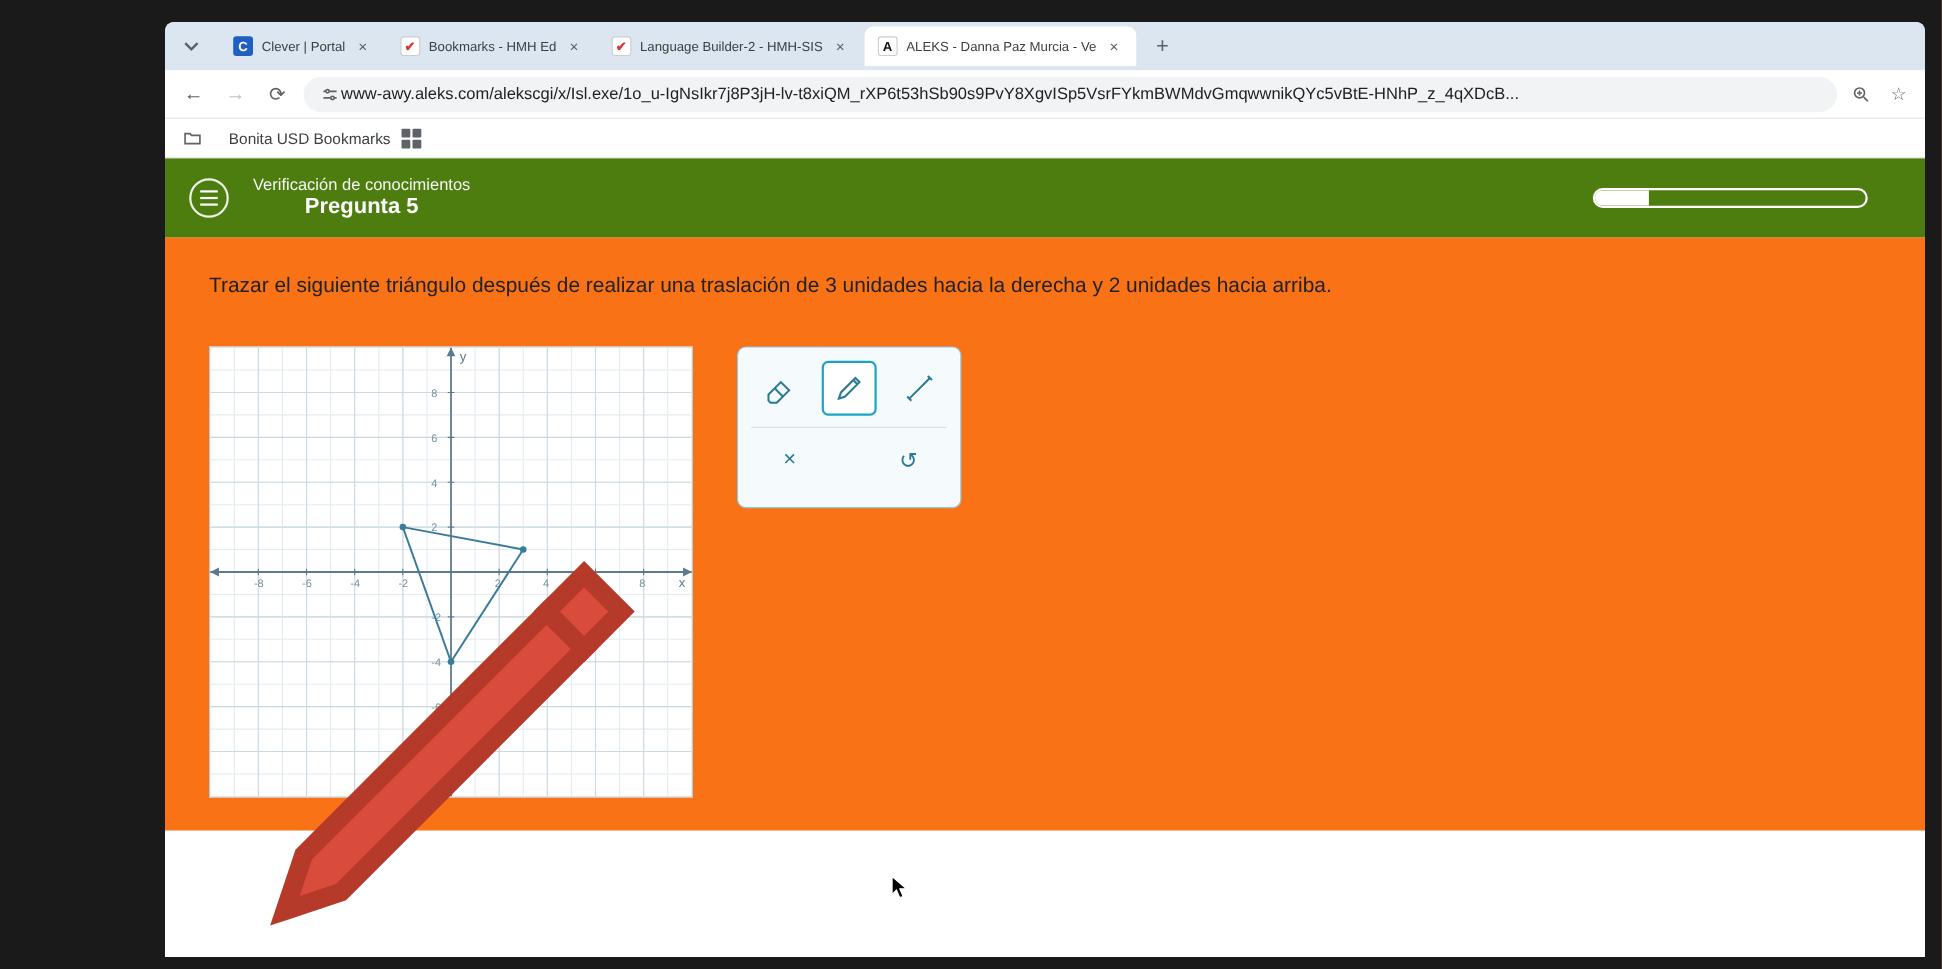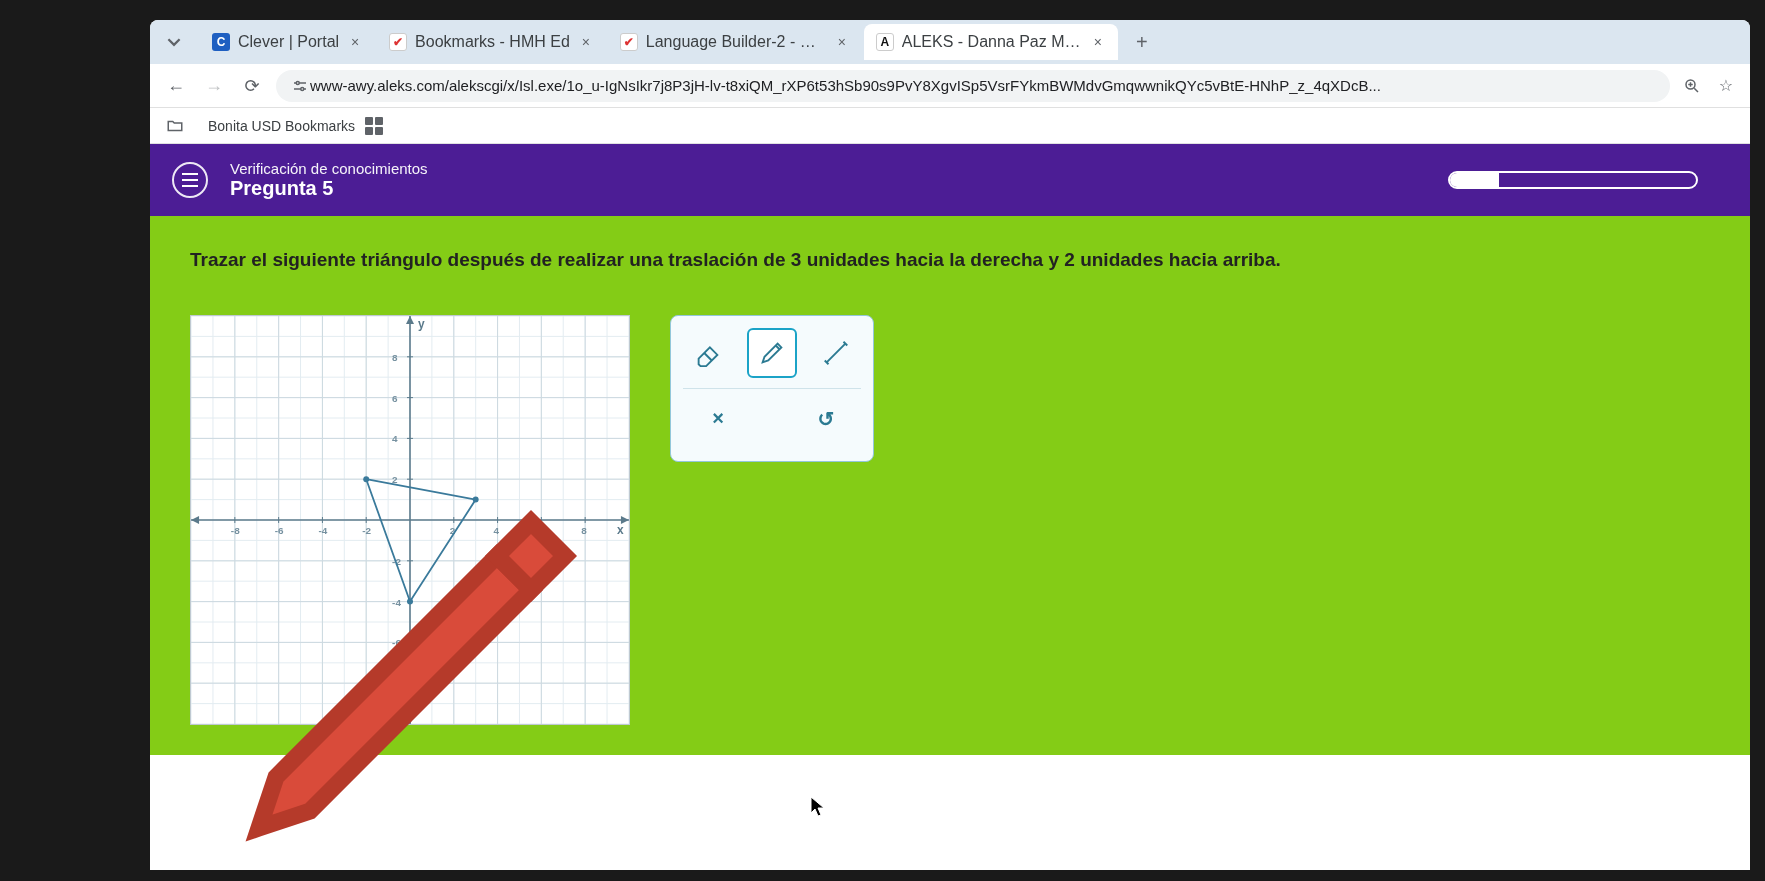--- a/index.html
+++ b/index.html
@@ -5,49 +5,49 @@
   * { box-sizing: border-box; margin: 0; padding: 0; }
   html, body { width: 1765px; height: 881px; font-family: Arial, sans-serif; background: #1a1a1a; overflow: hidden; }
   .viewport { position: absolute; left: 150px; top: 20px; width: 1600px; height: 850px; background: #fff; border-radius: 8px 8px 0 0; overflow: hidden; }
 
   
   .tab-strip { display: flex; align-items: center; height: 44px; background: #dbe6f0; padding: 0 8px; gap: 2px; }
   .tab-menu { width: 24px; height: 24px; display: flex; align-items: center; justify-content: center; margin: 0 12px 0 4px; cursor: pointer; }
   .tab { display: flex; align-items: center; height: 36px; padding: 0 12px; background: #dbe6f0; border-radius: 8px 8px 0 0; max-width: 260px; gap: 8px; cursor: pointer; }
   .tab.active { background: #fff; }
   .tab-favicon { width: 18px; height: 18px; display: inline-flex; align-items: center; justify-content: center; font-size: 12px; font-weight: bold; border-radius: 3px; }
-  .tab-title { font-size: 16px; color: #3c4043; white-space: nowrap; overflow: hidden; text-overflow: ellipsis; max-width: 180px; }
+  .tab-title { font-size: 12px; color: #3c4043; white-space: nowrap; overflow: hidden; text-overflow: ellipsis; max-width: 180px; }
   .tab-close { width: 16px; height: 16px; display: flex; align-items: center; justify-content: center; color: #5f6368; font-size: 14px; cursor: pointer; }
   .new-tab { width: 28px; height: 28px; display: flex; align-items: center; justify-content: center; color: #5f6368; font-size: 20px; cursor: pointer; margin-left: 8px; }
 
   .addr-bar { display: flex; align-items: center; height: 44px; background: #fff; padding: 0 12px; gap: 10px; border-bottom: 1px solid #e0e0e0; }
   .nav-btn { width: 28px; height: 28px; display: flex; align-items: center; justify-content: center; color: #5f6368; font-size: 18px; cursor: pointer; border-radius: 50%; }
   .omnibox { flex: 1; display: flex; align-items: center; height: 32px; background: #f1f3f4; border-radius: 16px; padding: 0 14px; }
   .site-chip { width: 20px; height: 20px; display: flex; align-items: center; justify-content: center; color: #5f6368; font-size: 13px; }
   .url { font-size: 15px; color: #202124; white-space: nowrap; overflow: hidden; text-overflow: ellipsis; }
   .addr-icon { width: 24px; height: 24px; display:flex; align-items:center; justify-content:center; color:#5f6368; cursor:pointer; }
 
   .bookmark-bar { display: flex; align-items: center; height: 36px; background: #fff; padding: 0 16px; gap: 10px; border-bottom: 1px solid #e0e0e0; }
   .bookmark-item { display: flex; align-items: center; gap: 24px; font-size: 14px; color: #3c4043; cursor: pointer; }
   .apps-icon { width:18px; height:18px; display:grid; grid-template-columns:repeat(2,1fr); grid-template-rows:repeat(2,1fr); gap:2px; }
   .apps-icon span { background:#5f6368; border-radius:1px; }
 
   
-  .aleks-header { display: flex; align-items: center; height: 72px; background: #4c1d95; color: #fff; padding: 0 22px; gap: 22px; }
+  .aleks-header { display: flex; align-items: center; height: 72px; background: #4d7c0f; color: #fff; padding: 0 22px; gap: 22px; }
   .hamburger { width: 36px; height: 36px; border: 2px solid rgba(255,255,255,.9); border-radius: 50%; display: flex; flex-direction: column; align-items: center; justify-content: center; gap: 4px; cursor: pointer; }
   .hamburger span { width: 16px; height: 2px; background: #fff; }
   .hdr-text { display: flex; flex-direction: column; }
   .hdr-sub { font-size: 15px; opacity: .95; }
-  .hdr-q { font-size: 20px; font-weight: 600; }
+  .hdr-q { font-size: 20px; font-weight: 600; text-align: center; }
   .progress-wrap { margin-left: auto; margin-right: 30px; }
   .progress-pill { width: 250px; height: 18px; border: 2px solid #fff; border-radius: 10px; background: transparent; position: relative; overflow: hidden; }
   .progress-fill { position: absolute; left: 0; top: 0; bottom: 0; width: 20%; background: #fff; }
 
   
-  .content { padding: 30px 40px; background: #84cc16; font-weight: bold; }
+  .content { padding: 30px 40px; background: #f97316; }
   .question { font-size: 19px; color: #222; margin-bottom: 40px; line-height: 1.5; }
 
   .work-row { display: flex; align-items: flex-start; gap: 40px; }
 
   .graph-box { width: 440px; height: 410px; border: 1px solid #bfc9d1; position: relative; background: #fff; }
   .graph-box svg { width: 100%; height: 100%; display: block; }
 
   .tool-palette { border: 1px solid #93c7da; border-radius: 8px; padding: 12px; background: #f5fbfd; }
   .tool-row { display: flex; gap: 14px; margin-bottom: 10px; align-items: center; justify-content: center; }
   .tool-btn { width: 50px; height: 50px; border: 1px solid transparent; border-radius: 6px; display: flex; align-items: center; justify-content: center; cursor: pointer; background: #fff0; }

